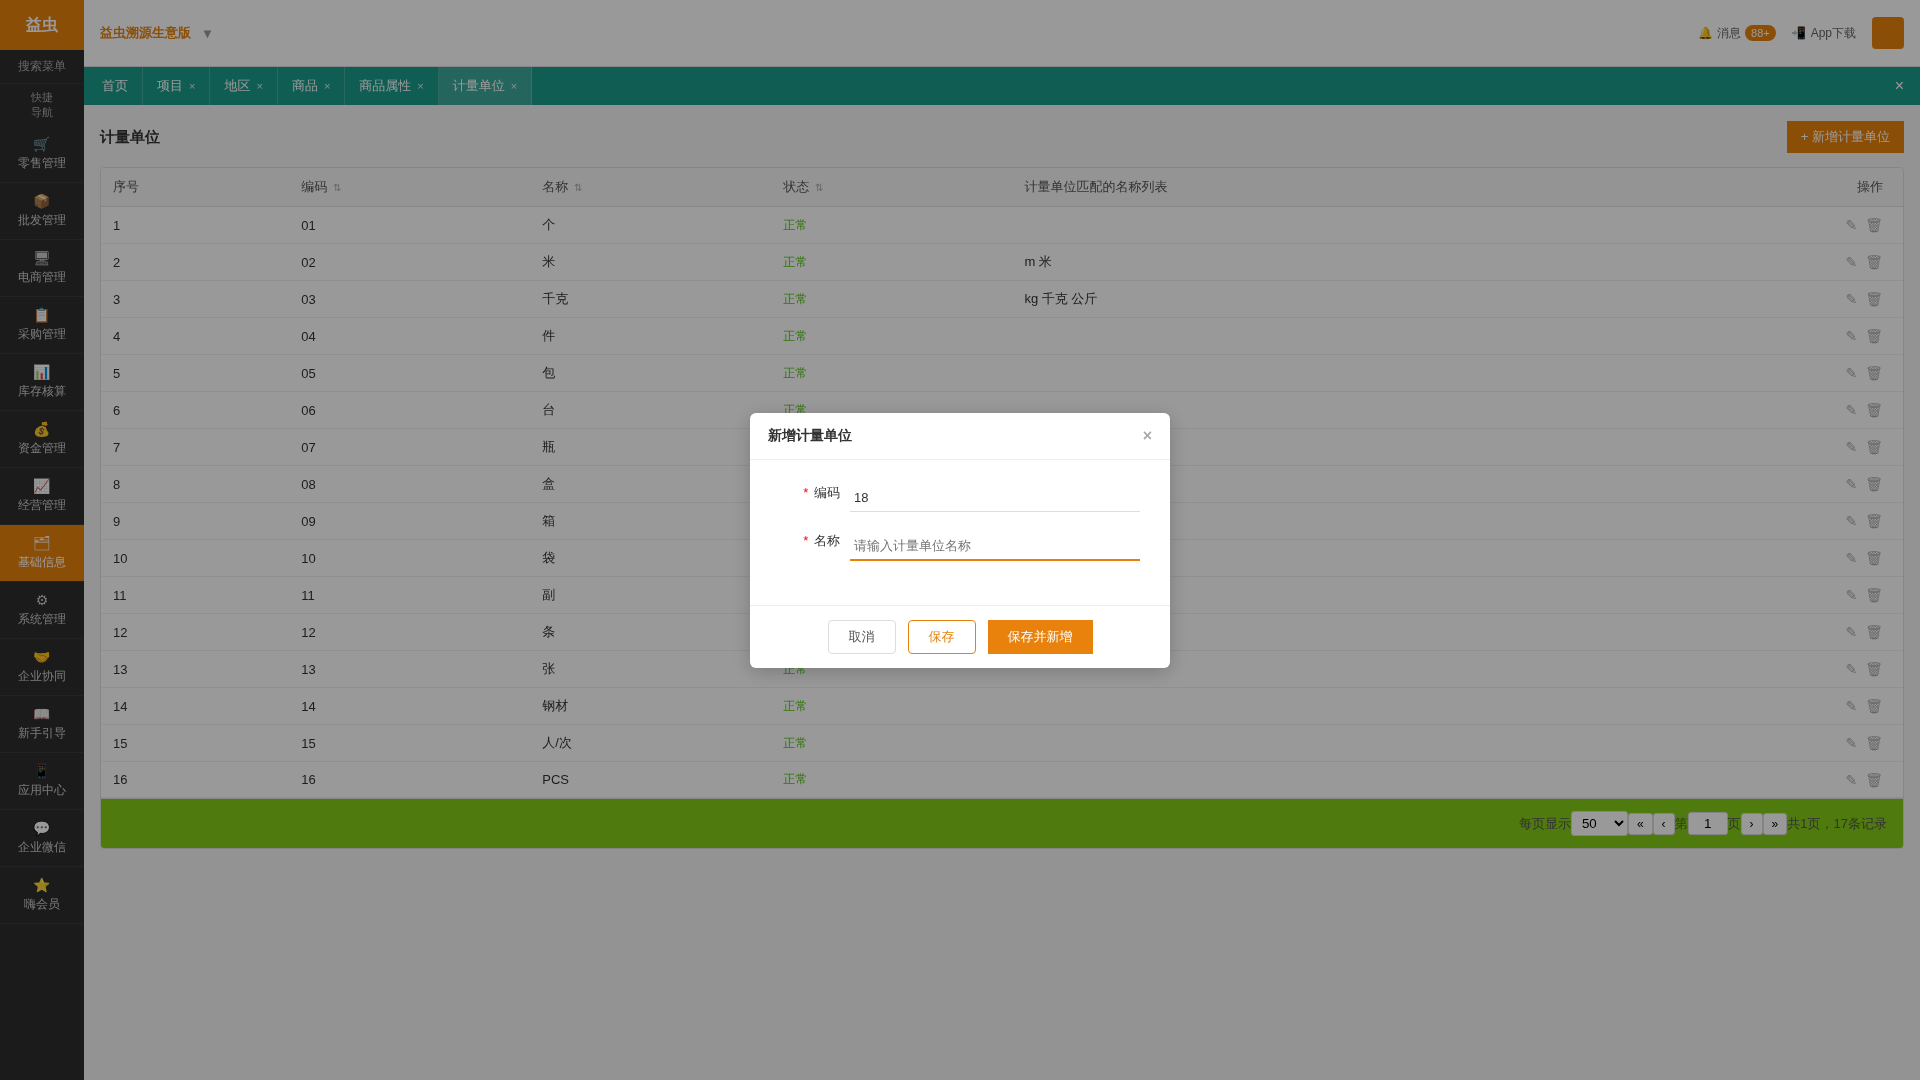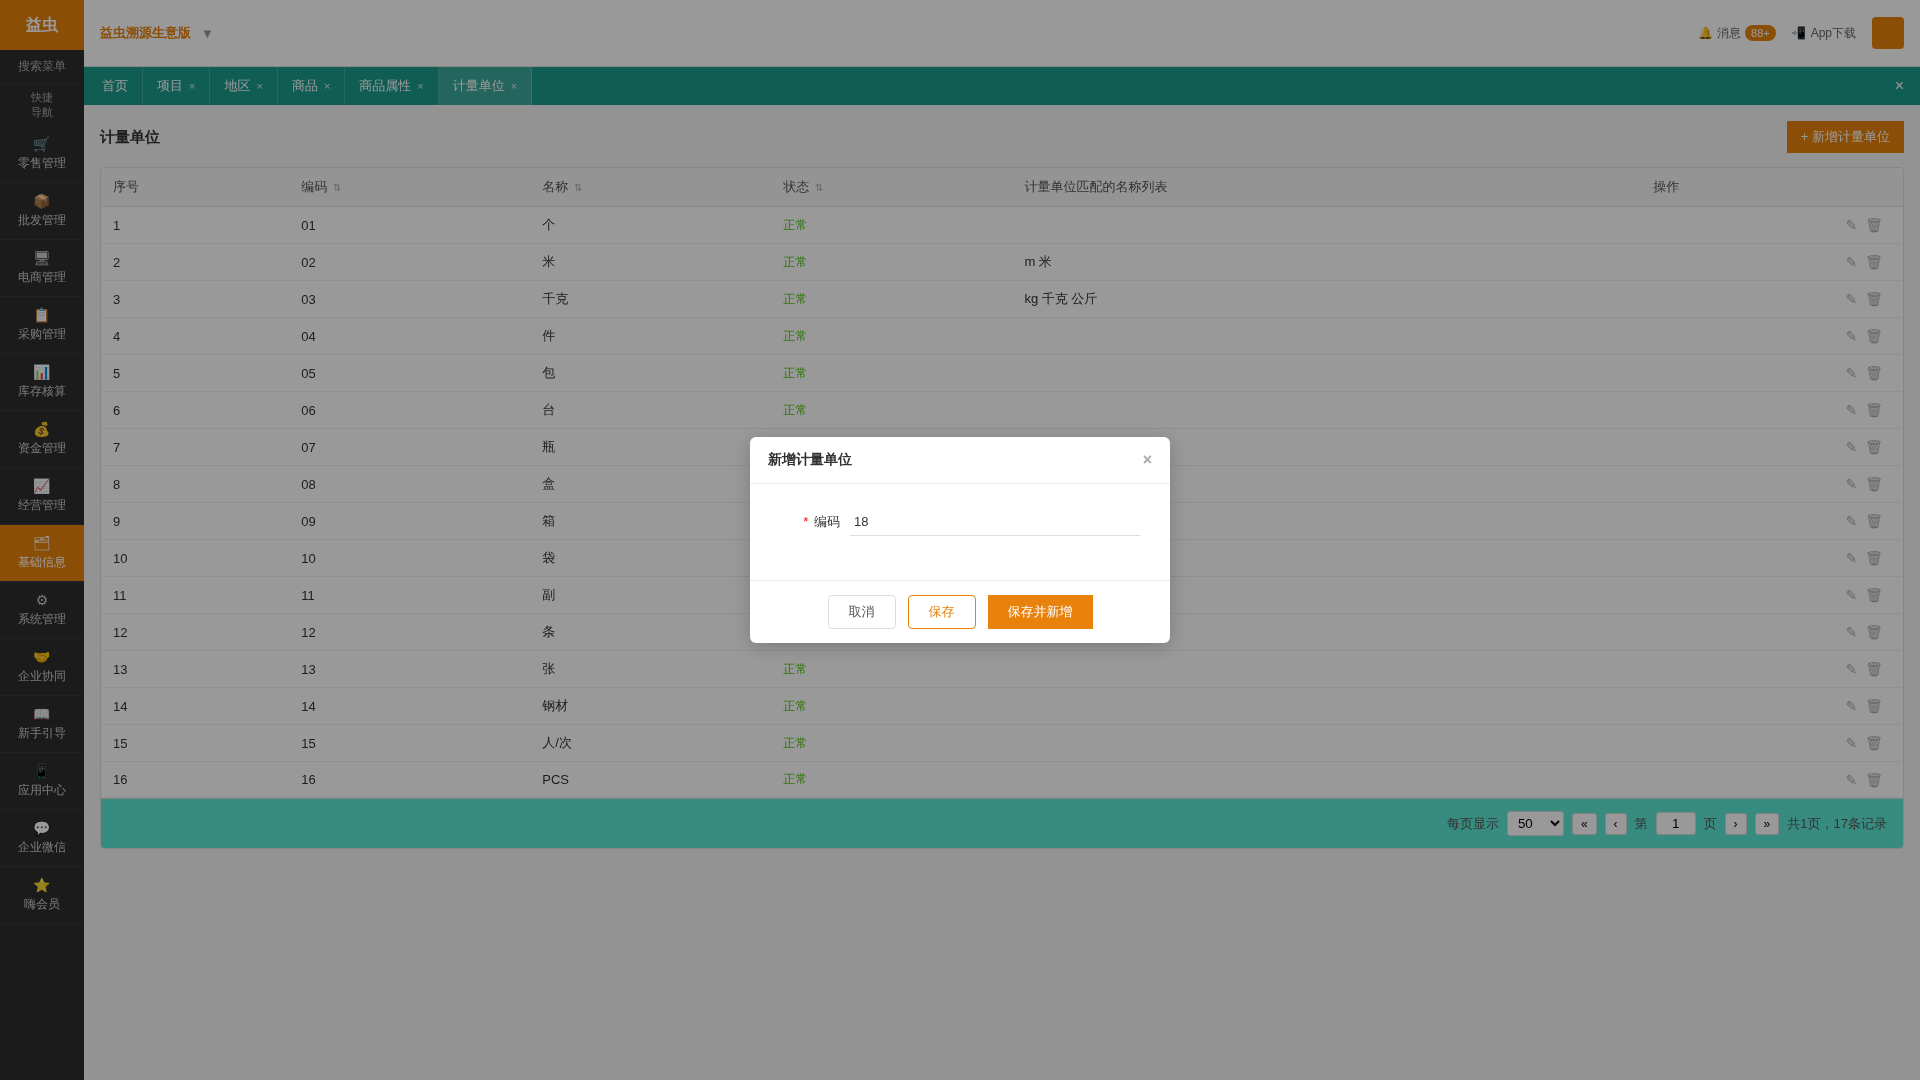--- a/index.html
+++ b/index.html
@@ -213,25 +213,25 @@
       cursor: pointer;
       font-size: 14px;
     }
 
     
     .pagination {
       display: flex;
       justify-content: flex-end;
       align-items: center;
       padding: 12px 16px;
-      background: #5eead4;
+      background: #84cc16;
       border-top: 1px solid #e0e0e0;
       font-size: 13px;
       color: #555;
-      gap: 8px;
+      gap: 0;
     }
     .pagination-btn {
       border: 1px solid #ddd;
       background: white;
       padding: 3px 8px;
       border-radius: 3px;
       cursor: pointer;
       font-size: 12px;
     }
     .pagination-input {
@@ -278,21 +278,20 @@
     .modal-close {
       color: #aaa;
       cursor: pointer;
       font-size: 16px;
     }
     .modal-body {
       padding: 24px 30px;
     }
     .form-row {
       display: flex;
-      align-items: center;
       margin-bottom: 20px;
     }
     .form-label {
       width: 70px;
       text-align: right;
       padding-right: 10px;
       color: #333;
       font-size: 13px;
       flex-shrink: 0;
     }
@@ -471,21 +470,21 @@
 
     <div class="table-wrap">
       <table>
         <thead>
           <tr>
             <th><span>序号</span></th>
             <th><span>编码</span> <span class="sort-icon">⇅</span></th>
             <th><span>名称</span> <span class="sort-icon">⇅</span></th>
             <th><span>状态</span> <span class="sort-icon">⇅</span></th>
             <th><span>计量单位匹配的名称列表</span></th>
-            <th style="padding-right:20px;"><span>操作</span></th>
+            <th style="text-align:right; padding-right:20px;"><span>操作</span></th>
           </tr>
         </thead>
         <tbody id="table-body">
         <tr>
     <td>1</td>
     <td>01</td>
     <td>个</td>
     <td><span class="status-normal">正常</span></td>
     <td></td>
     <td style="text-align:right; padding-right:20px;">
@@ -720,20 +719,27 @@
       <span class="modal-close">×</span>
     </div>
     <div class="modal-body">
       <div class="form-row">
         <label class="form-label">
           <span class="required">*</span>
           <span>编码</span>
         </label>
         <input type="text" class="form-input" value="18" style="">
       </div>
+      <div class="form-row">
+        <label class="form-label">
+          <span class="required">*</span>
+          <span>名称</span>
+        </label>
+        <input type="text" class="form-input orange-border" placeholder="请输入计量单位名称" style="">
+      </div>
     </div>
     <div class="modal-footer">
       <button class="btn-cancel">取消</button>
       <button class="btn-save">保存</button>
       <button class="btn-save-new">保存并新增</button>
     </div>
   </div>
 </div>
 
 </body></html>

